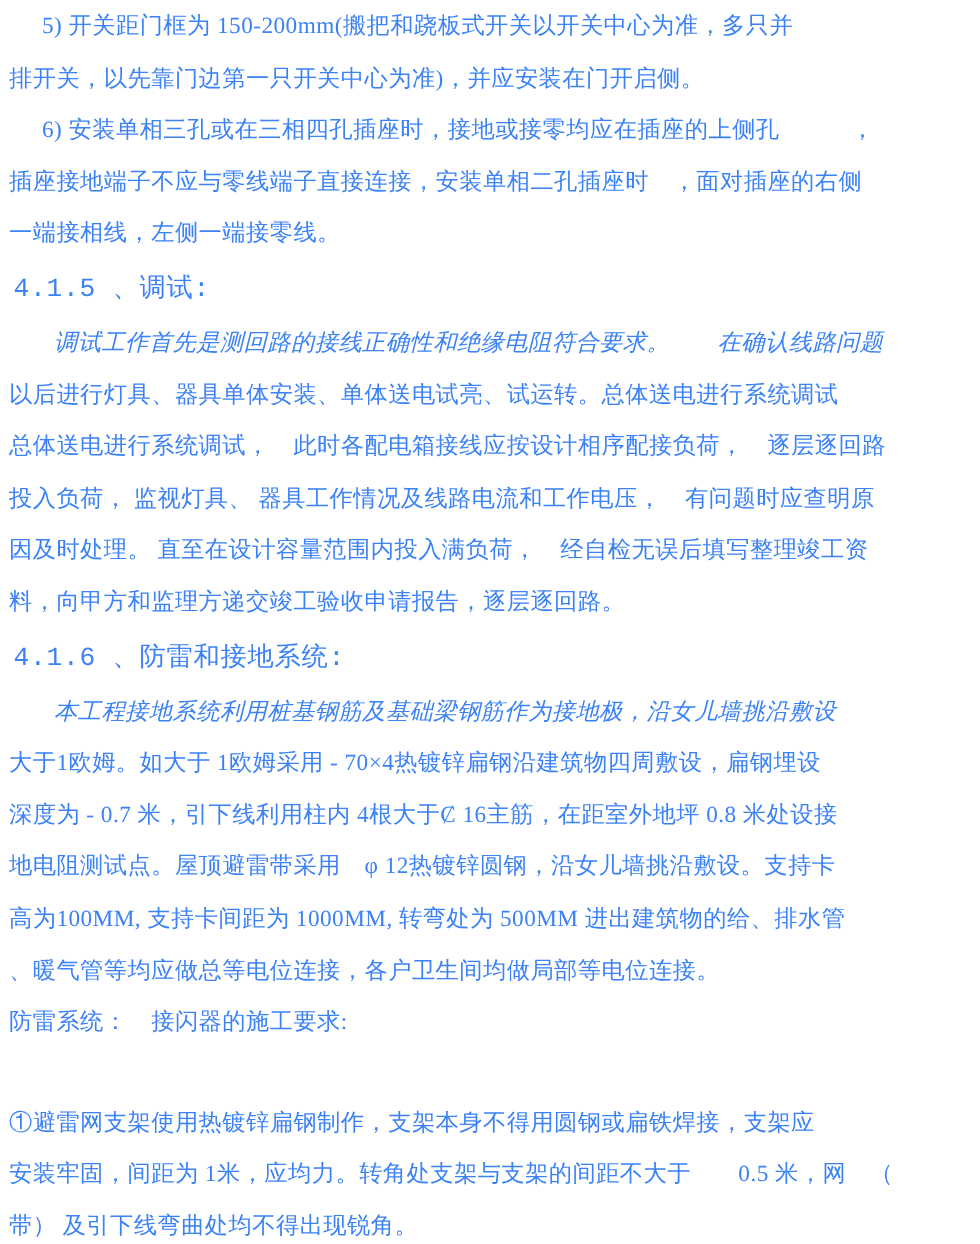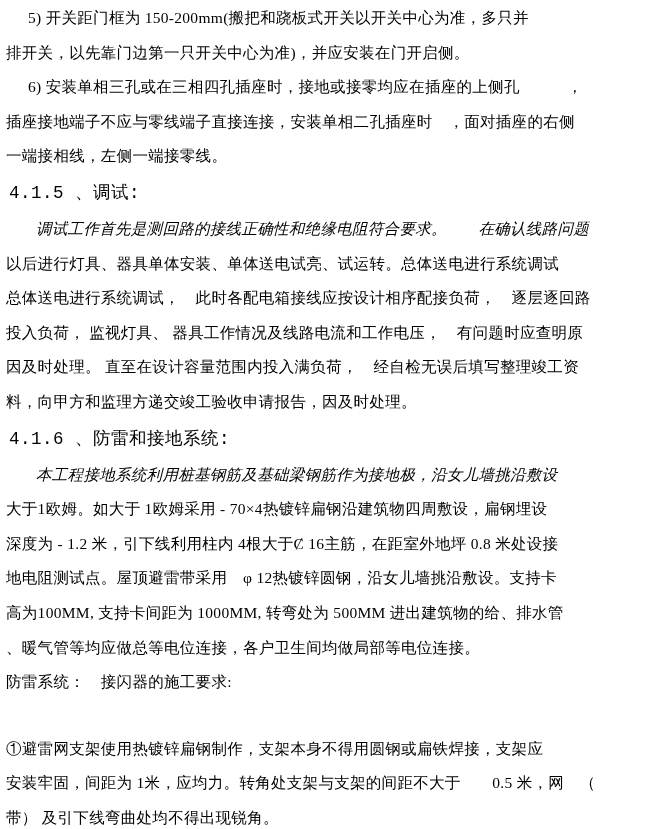--- a/index.html
+++ b/index.html
@@ -11,21 +11,21 @@
   body {
     width: 653px;
     height: 829px;
     overflow: hidden;
   }
   .page {
     box-sizing: border-box;
     width: 653px;
     height: 829px;
     padding: 1px 6px 0 6px;
-    color: #000000;
+    color: #3b82f6;
     font-family: "Liberation Serif", "DejaVu Serif", serif;
     font-size: 15.5px;
   }
   .ln {
     height: 34.6px;
     line-height: 34.6px;
     white-space: pre;
     letter-spacing: 0.3px;
   }
   .i1 { padding-left: 22px; }   
@@ -48,25 +48,25 @@
   <div class="ln">排开关，以先靠门边第一只开关中心为准)，并应安装在门开启侧。</div>
   <div class="ln i1">6) 安装单相三孔或在三相四孔插座时，接地或接零均应在插座的上侧孔　　　，</div>
   <div class="ln">插座接地端子不应与零线端子直接连接，安装单相二孔插座时　，面对插座的右侧</div>
   <div class="ln">一端接相线，左侧一端接零线。</div>
   <div class="ln hd">4.1.5 、调试:</div>
   <div class="ln i2">调试工作首先是测回路的接线正确性和绝缘电阻符合要求。　　在确认线路问题</div>
   <div class="ln">以后进行灯具、器具单体安装、单体送电试亮、试运转。总体送电进行系统调试</div>
   <div class="ln">总体送电进行系统调试，　此时各配电箱接线应按设计相序配接负荷，　逐层逐回路</div>
   <div class="ln">投入负荷， 监视灯具、 器具工作情况及线路电流和工作电压，　有问题时应查明原</div>
   <div class="ln">因及时处理。 直至在设计容量范围内投入满负荷，　经自检无误后填写整理竣工资</div>
-  <div class="ln">料，向甲方和监理方递交竣工验收申请报告，因及时处理。</div>
+  <div class="ln">料，向甲方和监理方递交竣工验收申请报告，逐层逐回路。</div>
   <div class="ln hd">4.1.6 、防雷和接地系统:</div>
   <div class="ln i2">本工程接地系统利用桩基钢筋及基础梁钢筋作为接地极，沿女儿墙挑沿敷设</div>
   <div class="ln">大于1欧姆。如大于 1欧姆采用 - 70×4热镀锌扁钢沿建筑物四周敷设，扁钢埋设</div>
-  <div class="ln">深度为 - 1.2 米，引下线利用柱内 4根大于Ȼ 16主筋，在距室外地坪 0.8 米处设接</div>
+  <div class="ln">深度为 - 0.7 米，引下线利用柱内 4根大于Ȼ 16主筋，在距室外地坪 0.8 米处设接</div>
   <div class="ln">地电阻测试点。屋顶避雷带采用　φ 12热镀锌圆钢，沿女儿墙挑沿敷设。支持卡</div>
   <div class="ln">高为100MM, 支持卡间距为 1000MM, 转弯处为 500MM 进出建筑物的给、排水管</div>
   <div class="ln">、暖气管等均应做总等电位连接，各户卫生间均做局部等电位连接。</div>
   <div class="ln">防雷系统：　接闪器的施工要求:</div>
   <div class="ln blank"></div>
   <div class="ln">①避雷网支架使用热镀锌扁钢制作，支架本身不得用圆钢或扁铁焊接，支架应</div>
   <div class="ln">安装牢固，间距为 1米，应均力。转角处支架与支架的间距不大于　　0.5 米，网　（</div>
   <div class="ln">带） 及引下线弯曲处均不得出现锐角。</div>
 </div>
 

